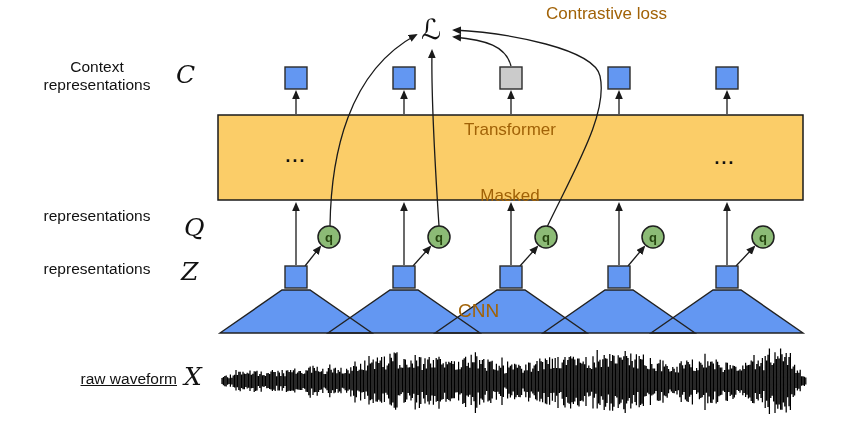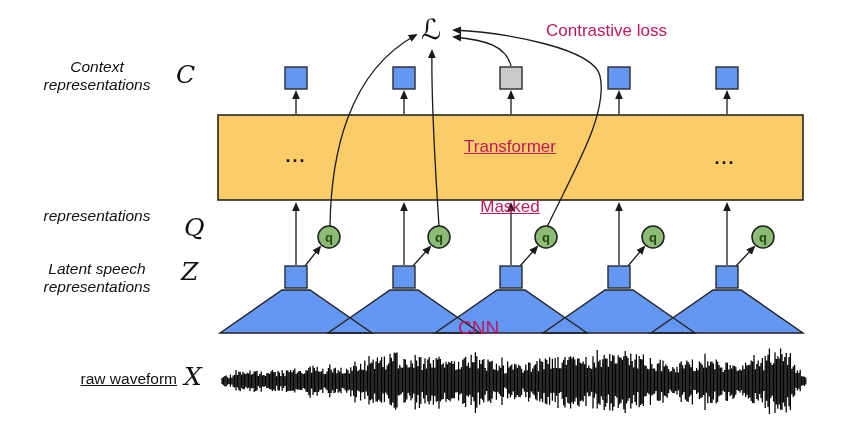--- a/index.html
+++ b/index.html
@@ -1,28 +1,28 @@
 <!DOCTYPE html>
 <html><head>
 <meta charset="utf-8">
 <style>
   html,body{margin:0;padding:0;background:#ffffff;}
   #stage{position:relative;width:842px;height:430px;background:#ffffff;overflow:hidden;
          font-family:"Liberation Sans",sans-serif;color:#111;}
   #diagram{position:absolute;left:0;top:0;}
-  .lbl{position:absolute;color:#be185d;margin-top:17px;}
+  .lbl{position:absolute;color:#a16207;}
   .rowlbl{position:absolute;left:17px;width:160px;text-align:center;
-          font-size:15.5px;line-height:18px;font-style:italic;}
+          font-size:15.5px;line-height:18px;}
   .rowlbl span{display:block;}
   .sym{position:absolute;font-family:"DejaVu Serif",serif;font-style:italic;
        font-size:25px;line-height:28px;}
   .loss-sym{position:absolute;left:421px;top:15px;font-size:28px;line-height:30px;
             font-family:"DejaVu Sans",sans-serif;}
   .loss-lbl{left:546px;top:4px;font-size:17px;}
-  .box-lbl{width:170px;left:425px;text-align:center;font-size:17px;text-decoration:underline;}
+  .box-lbl{width:170px;left:425px;text-align:center;font-size:17px;}
   .dots{position:absolute;width:60px;text-align:center;font-size:18px;
         font-weight:bold;letter-spacing:2px;}
   .cnn-lbl{left:458px;top:300px;width:100px;text-align:left;font-size:19px;}
   .wave-lbl{position:absolute;left:17px;width:160px;top:370px;text-align:right;
             font-size:15.5px;text-decoration:underline;}
 </style>
 </head>
 <body>
 
 <div id="stage">
@@ -85,38 +85,37 @@
         <circle cx="763" cy="237" r="11" fill="#8CBB76" stroke="#1f1f1f" stroke-width="1.5"></circle>
         <text x="763" y="242" text-anchor="middle" font-size="13" font-weight="bold" font-family="&quot;Liberation Sans&quot;,sans-serif" fill="#26450f">q</text>
         <path d="M222.0 378.1L222.0 383.9M223.4 376.9L223.4 385.2M224.8 375.9L224.8 386.3M226.2 375.5L226.2 386.4M227.6 377.2L227.6 384.7M229.0 378.2L229.0 383.9M230.4 374.5L230.4 386.7M231.8 377.8L231.8 384.5M233.2 375.4L233.2 387.0M234.6 374.8L234.6 387.5M236.0 370.1L236.0 390.4M237.4 374.9L237.4 387.3M238.8 371.7L238.8 390.1M240.2 371.7L240.2 391.3M241.6 374.6L241.6 387.9M243.0 371.8L243.0 389.2M244.4 373.5L244.4 389.2M245.8 373.9L245.8 387.1M247.2 372.8L247.2 388.4M248.6 373.4L248.6 387.8M250.0 370.4L250.0 391.1M251.4 374.7L251.4 388.2M252.8 373.8L252.8 388.1M254.2 371.3L254.2 391.9M255.6 371.5L255.6 391.0M257.0 370.7L257.0 390.4M258.4 376.0L258.4 386.0M259.8 374.1L259.8 388.1M261.2 371.4L261.2 391.8M262.6 375.3L262.6 386.4M264.0 374.9L264.0 386.9M265.4 376.1L265.4 386.1M266.8 373.3L266.8 388.3M268.2 373.1L268.2 388.1M269.6 373.9L269.6 388.9M271.0 371.6L271.0 389.6M272.4 369.9L272.4 390.9M273.8 372.0L273.8 389.8M275.2 371.9L275.2 391.1M276.6 376.3L276.6 385.8M278.0 370.8L278.0 390.5M279.4 372.6L279.4 390.5M280.8 375.9L280.8 386.3M282.2 370.1L282.2 390.8M283.6 373.3L283.6 388.0M285.0 376.2L285.0 386.1M286.4 370.4L286.4 392.1M287.8 370.3L287.8 391.2M289.2 371.9L289.2 390.8M290.6 370.1L290.6 391.1M292.0 372.3L292.0 390.4M293.4 370.3L293.4 390.7M294.8 368.5L294.8 392.5M296.2 373.8L296.2 389.2M297.6 372.5L297.6 389.5M299.0 370.9L299.0 389.7M300.4 371.1L300.4 389.9M301.8 372.9L301.8 390.0M303.2 373.9L303.2 388.0M304.6 373.5L304.6 388.8M306.0 370.3L306.0 391.8M307.4 370.4L307.4 392.1M308.8 367.7L308.8 395.3M310.2 366.5L310.2 397.7M311.6 372.8L311.6 388.5M313.0 365.8L313.0 395.1M314.4 367.9L314.4 392.3M315.8 370.7L315.8 391.9M317.2 366.7L317.2 395.7M318.6 371.3L318.6 392.1M320.0 372.1L320.0 390.1M321.4 371.2L321.4 389.6M322.8 368.8L322.8 393.0M324.2 373.9L324.2 387.6M325.6 374.1L325.6 388.6M327.0 371.6L327.0 390.3M328.4 367.9L328.4 393.0M329.8 364.4L329.8 397.2M331.2 369.8L331.2 392.9M332.6 372.6L332.6 390.3M334.0 368.6L334.0 393.2M335.4 367.7L335.4 392.4M336.8 373.2L336.8 389.1M338.2 370.1L338.2 392.8M339.6 371.7L339.6 391.6M341.0 367.8L341.0 393.2M342.4 373.4L342.4 387.8M343.8 373.4L343.8 388.5M345.2 372.9L345.2 390.3M346.6 368.8L346.6 392.8M348.0 370.2L348.0 390.7M349.4 373.6L349.4 389.5M350.8 367.3L350.8 396.4M352.2 370.7L352.2 390.6M353.6 365.9L353.6 395.8M355.0 361.6L355.0 402.4M356.4 366.6L356.4 397.2M357.8 371.0L357.8 390.6M359.2 369.8L359.2 391.6M360.6 363.7L360.6 400.4M362.0 369.6L362.0 392.5M363.4 370.1L363.4 392.1M364.8 360.4L364.8 398.9M366.2 370.4L366.2 391.5M367.6 365.4L367.6 395.7M369.0 356.0L369.0 404.6M370.4 363.6L370.4 400.3M371.8 362.4L371.8 399.2M373.2 359.6L373.2 403.1M374.6 369.0L374.6 393.6M376.0 361.5L376.0 401.5M377.4 357.5L377.4 401.8M378.8 362.9L378.8 399.8M380.2 360.5L380.2 401.5M381.6 356.9L381.6 402.7M383.0 367.0L383.0 393.5M384.4 356.5L384.4 402.1M385.8 369.5L385.8 392.7M387.2 365.5L387.2 394.7M388.6 363.4L388.6 398.5M390.0 353.7L390.0 404.6M391.4 357.8L391.4 405.5M392.8 361.2L392.8 402.6M394.2 352.5L394.2 407.8M395.6 353.3L395.6 409.8M397.0 352.3L397.0 407.6M398.4 368.4L398.4 395.3M399.8 365.1L399.8 395.5M401.2 367.4L401.2 394.1M402.6 367.8L402.6 392.3M404.0 359.0L404.0 402.7M405.4 359.6L405.4 402.1M406.8 364.7L406.8 399.6M408.2 367.6L408.2 392.9M409.6 367.3L409.6 395.4M411.0 360.6L411.0 400.6M412.4 363.5L412.4 398.0M413.8 367.7L413.8 393.7M415.2 355.0L415.2 409.6M416.6 360.4L416.6 402.4M418.0 366.2L418.0 394.9M419.4 357.0L419.4 408.1M420.8 357.3L420.8 404.0M422.2 370.0L422.2 392.1M423.6 364.1L423.6 398.5M425.0 358.3L425.0 403.4M426.4 368.4L426.4 395.1M427.8 359.6L427.8 401.6M429.2 357.1L429.2 404.6M430.6 363.5L430.6 400.7M432.0 367.4L432.0 395.6M433.4 359.9L433.4 404.8M434.8 367.5L434.8 396.0M436.2 357.9L436.2 401.8M437.6 359.5L437.6 400.9M439.0 356.8L439.0 408.7M440.4 359.0L440.4 401.5M441.8 364.5L441.8 399.8M443.2 363.3L443.2 399.0M444.6 367.4L444.6 392.7M446.0 361.8L446.0 401.8M447.4 364.3L447.4 399.0M448.8 361.8L448.8 399.9M450.2 362.7L450.2 401.2M451.6 361.0L451.6 398.6M453.0 364.1L453.0 398.3M454.4 361.3L454.4 398.3M455.8 369.7L455.8 392.6M457.2 369.6L457.2 392.3M458.6 361.7L458.6 400.5M460.0 369.2L460.0 394.4M461.4 367.2L461.4 393.3M462.8 359.8L462.8 404.1M464.2 358.3L464.2 403.0M465.6 356.7L465.6 407.0M467.0 366.1L467.0 395.6M468.4 362.7L468.4 396.8M469.8 367.8L469.8 394.7M471.2 354.8L471.2 405.1M472.6 362.2L472.6 397.1M474.0 362.2L474.0 401.3M475.4 352.2L475.4 412.9M476.8 356.2L476.8 407.8M478.2 368.4L478.2 392.4M479.6 360.0L479.6 404.7M481.0 364.0L481.0 398.4M482.4 360.0L482.4 399.8M483.8 359.0L483.8 402.5M485.2 368.0L485.2 394.7M486.6 370.7L486.6 390.9M488.0 359.6L488.0 401.5M489.4 361.7L489.4 400.6M490.8 361.6L490.8 403.0M492.2 360.7L492.2 398.5M493.6 369.3L493.6 391.2M495.0 369.8L495.0 391.9M496.4 363.7L496.4 399.8M497.8 370.4L497.8 391.8M499.2 365.8L499.2 394.1M500.6 367.8L500.6 395.9M502.0 357.4L502.0 405.0M503.4 365.6L503.4 397.1M504.8 373.5L504.8 387.5M506.2 373.0L506.2 388.7M507.6 361.4L507.6 398.6M509.0 367.5L509.0 393.8M510.4 365.8L510.4 397.6M511.8 364.4L511.8 395.3M513.2 369.6L513.2 391.5M514.6 363.8L514.6 399.3M516.0 364.5L516.0 397.2M517.4 367.8L517.4 395.0M518.8 364.8L518.8 397.0M520.2 366.1L520.2 397.3M521.6 368.7L521.6 395.0M523.0 372.8L523.0 388.6M524.4 370.6L524.4 391.6M525.8 364.6L525.8 397.3M527.2 370.3L527.2 392.1M528.6 362.6L528.6 401.5M530.0 362.7L530.0 397.7M531.4 371.7L531.4 391.5M532.8 368.6L532.8 393.4M534.2 365.6L534.2 395.2M535.6 364.2L535.6 399.2M537.0 361.0L537.0 400.5M538.4 371.1L538.4 391.8M539.8 358.4L539.8 401.4M541.2 361.3L541.2 398.7M542.6 362.1L542.6 402.2M544.0 369.3L544.0 393.1M545.4 358.6L545.4 403.5M546.8 360.1L546.8 404.2M548.2 364.0L548.2 397.1M549.6 357.3L549.6 404.8M551.0 368.8L551.0 393.1M552.4 358.7L552.4 400.7M553.8 368.0L553.8 392.7M555.2 358.1L555.2 402.1M556.6 368.1L556.6 395.8M558.0 356.9L558.0 408.1M559.4 368.3L559.4 392.9M560.8 368.2L560.8 392.0M562.2 362.4L562.2 398.8M563.6 359.8L563.6 405.2M565.0 357.1L565.0 407.4M566.4 365.1L566.4 397.1M567.8 359.9L567.8 402.8M569.2 356.9L569.2 403.7M570.6 356.3L570.6 408.4M572.0 358.4L572.0 402.3M573.4 356.8L573.4 403.9M574.8 359.5L574.8 401.5M576.2 365.3L576.2 397.7M577.6 358.5L577.6 405.2M579.0 358.6L579.0 406.5M580.4 362.8L580.4 400.9M581.8 363.6L581.8 400.4M583.2 361.4L583.2 401.5M584.6 364.2L584.6 396.1M586.0 357.0L586.0 405.9M587.4 368.1L587.4 392.6M588.8 365.4L588.8 396.4M590.2 368.1L590.2 395.8M591.6 368.9L591.6 391.7M593.0 356.3L593.0 408.4M594.4 362.4L594.4 397.8M595.8 367.6L595.8 393.8M597.2 350.1L597.2 408.4M598.6 361.4L598.6 403.4M600.0 359.8L600.0 405.0M601.4 367.0L601.4 396.2M602.8 359.3L602.8 399.7M604.2 355.1L604.2 409.9M605.6 358.2L605.6 406.7M607.0 358.7L607.0 403.0M608.4 366.7L608.4 394.6M609.8 354.1L609.8 410.4M611.2 360.9L611.2 403.6M612.6 354.9L612.6 410.8M614.0 355.8L614.0 406.8M615.4 363.5L615.4 395.9M616.8 363.4L616.8 397.6M618.2 355.2L618.2 408.0M619.6 357.4L619.6 404.3M621.0 357.4L621.0 402.8M622.4 359.8L622.4 399.4M623.8 356.2L623.8 409.2M625.2 350.9L625.2 413.1M626.6 356.0L626.6 403.4M628.0 357.9L628.0 400.8M629.4 365.3L629.4 398.0M630.8 353.5L630.8 408.4M632.2 360.9L632.2 403.6M633.6 367.4L633.6 395.0M635.0 359.6L635.0 401.9M636.4 354.2L636.4 405.3M637.8 368.4L637.8 391.9M639.2 355.9L639.2 407.2M640.6 359.1L640.6 404.9M642.0 359.5L642.0 403.7M643.4 354.4L643.4 406.1M644.8 365.2L644.8 396.4M646.2 365.9L646.2 396.1M647.6 368.7L647.6 392.7M649.0 369.3L649.0 394.2M650.4 358.0L650.4 405.1M651.8 364.1L651.8 395.5M653.2 368.5L653.2 394.5M654.6 368.6L654.6 393.5M656.0 371.0L656.0 391.0M657.4 363.8L657.4 400.5M658.8 363.3L658.8 401.0M660.2 359.7L660.2 400.5M661.6 371.3L661.6 392.0M663.0 360.6L663.0 402.7M664.4 366.5L664.4 395.5M665.8 364.2L665.8 396.3M667.2 365.9L667.2 397.7M668.6 369.1L668.6 393.2M670.0 371.5L670.0 389.4M671.4 370.9L671.4 391.4M672.8 367.0L672.8 393.1M674.2 368.7L674.2 393.3M675.6 372.2L675.6 391.1M677.0 366.7L677.0 394.5M678.4 372.4L678.4 390.3M679.8 363.3L679.8 397.3M681.2 361.2L681.2 401.9M682.6 365.3L682.6 394.7M684.0 368.4L684.0 392.0M685.4 364.7L685.4 399.6M686.8 360.4L686.8 401.3M688.2 362.0L688.2 402.0M689.6 364.3L689.6 396.8M691.0 367.2L691.0 394.7M692.4 359.6L692.4 404.4M693.8 370.8L693.8 390.1M695.2 371.0L695.2 390.1M696.6 368.0L696.6 394.1M698.0 370.3L698.0 392.4M699.4 361.5L699.4 399.3M700.8 362.7L700.8 398.1M702.2 364.7L702.2 397.2M703.6 367.5L703.6 395.0M705.0 353.8L705.0 410.0M706.4 367.6L706.4 392.7M707.8 361.2L707.8 403.3M709.2 365.8L709.2 396.5M710.6 361.7L710.6 402.7M712.0 361.5L712.0 403.0M713.4 363.4L713.4 399.5M714.8 369.3L714.8 391.6M716.2 359.4L716.2 403.6M717.6 361.7L717.6 402.0M719.0 364.9L719.0 396.3M720.4 367.6L720.4 395.3M721.8 367.5L721.8 394.8M723.2 371.9L723.2 390.7M724.6 369.9L724.6 392.0M726.0 362.4L726.0 400.5M727.4 362.7L727.4 400.9M728.8 369.6L728.8 392.1M730.2 364.9L730.2 396.1M731.6 368.5L731.6 394.7M733.0 365.4L733.0 398.9M734.4 366.1L734.4 397.5M735.8 366.7L735.8 394.7M737.2 370.8L737.2 389.9M738.6 370.5L738.6 390.9M740.0 369.2L740.0 392.8M741.4 370.4L741.4 390.3M742.8 365.6L742.8 395.2M744.2 369.0L744.2 392.9M745.6 362.8L745.6 397.0M747.0 365.5L747.0 394.8M748.4 364.9L748.4 398.6M749.8 364.7L749.8 397.6M751.2 360.4L751.2 401.0M752.6 361.4L752.6 402.9M754.0 354.9L754.0 403.2M755.4 369.3L755.4 393.1M756.8 364.0L756.8 399.1M758.2 360.6L758.2 400.6M759.6 366.2L759.6 394.1M761.0 363.0L761.0 398.1M762.4 357.9L762.4 402.3M763.8 370.2L763.8 391.1M765.2 356.0L765.2 408.1M766.6 360.4L766.6 400.7M768.0 354.7L768.0 407.0M769.4 348.6L769.4 414.0M770.8 362.6L770.8 398.0M772.2 364.9L772.2 395.8M773.6 363.2L773.6 401.5M775.0 352.2L775.0 413.1M776.4 359.1L776.4 404.4M777.8 356.3L777.8 408.7M779.2 358.6L779.2 404.6M780.6 348.5L780.6 409.7M782.0 354.2L782.0 409.7M783.4 361.3L783.4 402.6M784.8 357.1L784.8 406.5M786.2 352.9L786.2 412.5M787.6 364.9L787.6 397.3M789.0 356.9L789.0 406.2M790.4 353.1L790.4 409.9M791.8 368.7L791.8 394.3M793.2 366.6L793.2 397.1M794.6 364.8L794.6 395.6M796.0 373.0L796.0 388.0M797.4 370.6L797.4 390.5M798.8 372.8L798.8 388.8M800.2 369.7L800.2 391.2M801.6 376.2L801.6 385.7M803.0 376.3L803.0 385.3M804.4 376.8L804.4 385.9M805.8 377.6L805.8 384.5" stroke="#000000" stroke-width="1.25" fill="none"></path>
       </g>
   </svg>
 
   <div class="lbl loss-lbl">Contrastive loss</div>
   <div class="loss-sym">ℒ</div>
 
   <div class="lbl box-lbl" style="top:120px">Transformer</div>
-  <div class="lbl box-lbl" style="top:180px">Masked</div>
+  <div class="lbl box-lbl" style="top:186px">Masked</div>
   <div class="dots" style="left:266px;top:146px">...</div>
   <div class="dots" style="left:695px;top:148px">...</div>
 
   <div class="lbl cnn-lbl">CNN</div>
 
   <div class="rowlbl" style="top:58px">
     <span>Context</span>
     <span>representations</span>
   </div>
   <div class="sym" style="left:176px;top:61px">C</div>
 
   <div class="rowlbl" style="top:207px">
     <span>representations</span>
   </div>
   <div class="sym" style="left:184px;top:214px">Q</div>
 
   <div class="rowlbl" style="top:260px">
-    <span>Latent speech</span>
     <span>representations</span>
   </div>
   <div class="sym" style="left:181px;top:258px">Z</div>
 
   <div class="wave-lbl">raw waveform</div>
   <div class="sym" style="left:184px;top:363px">X</div>
 </div>
 
 </body></html>

